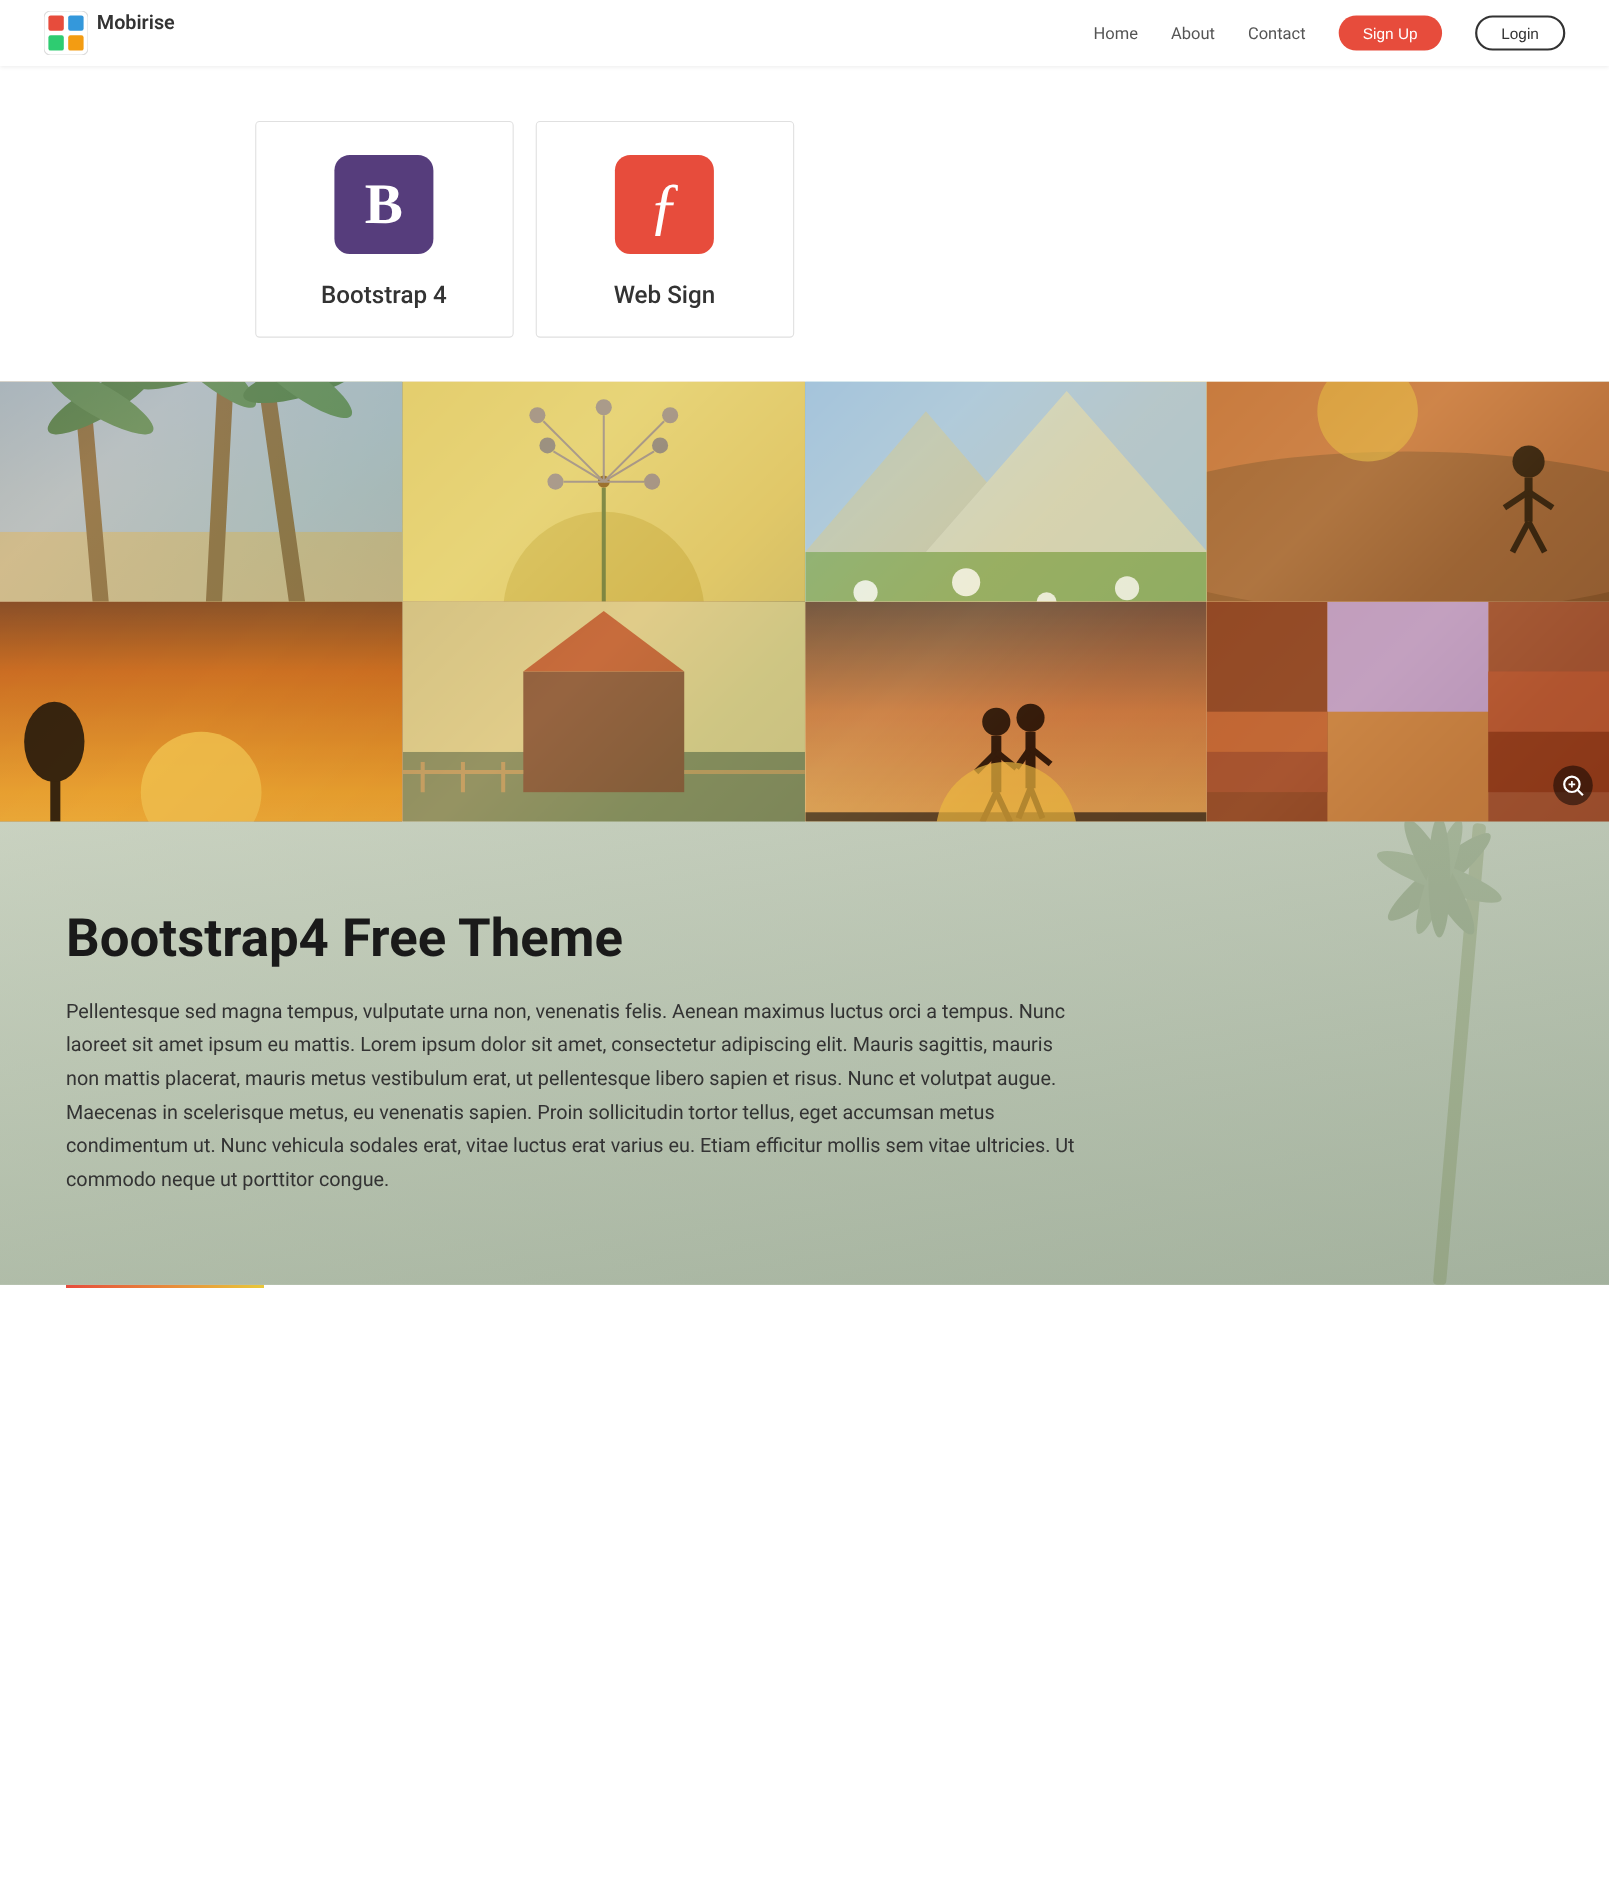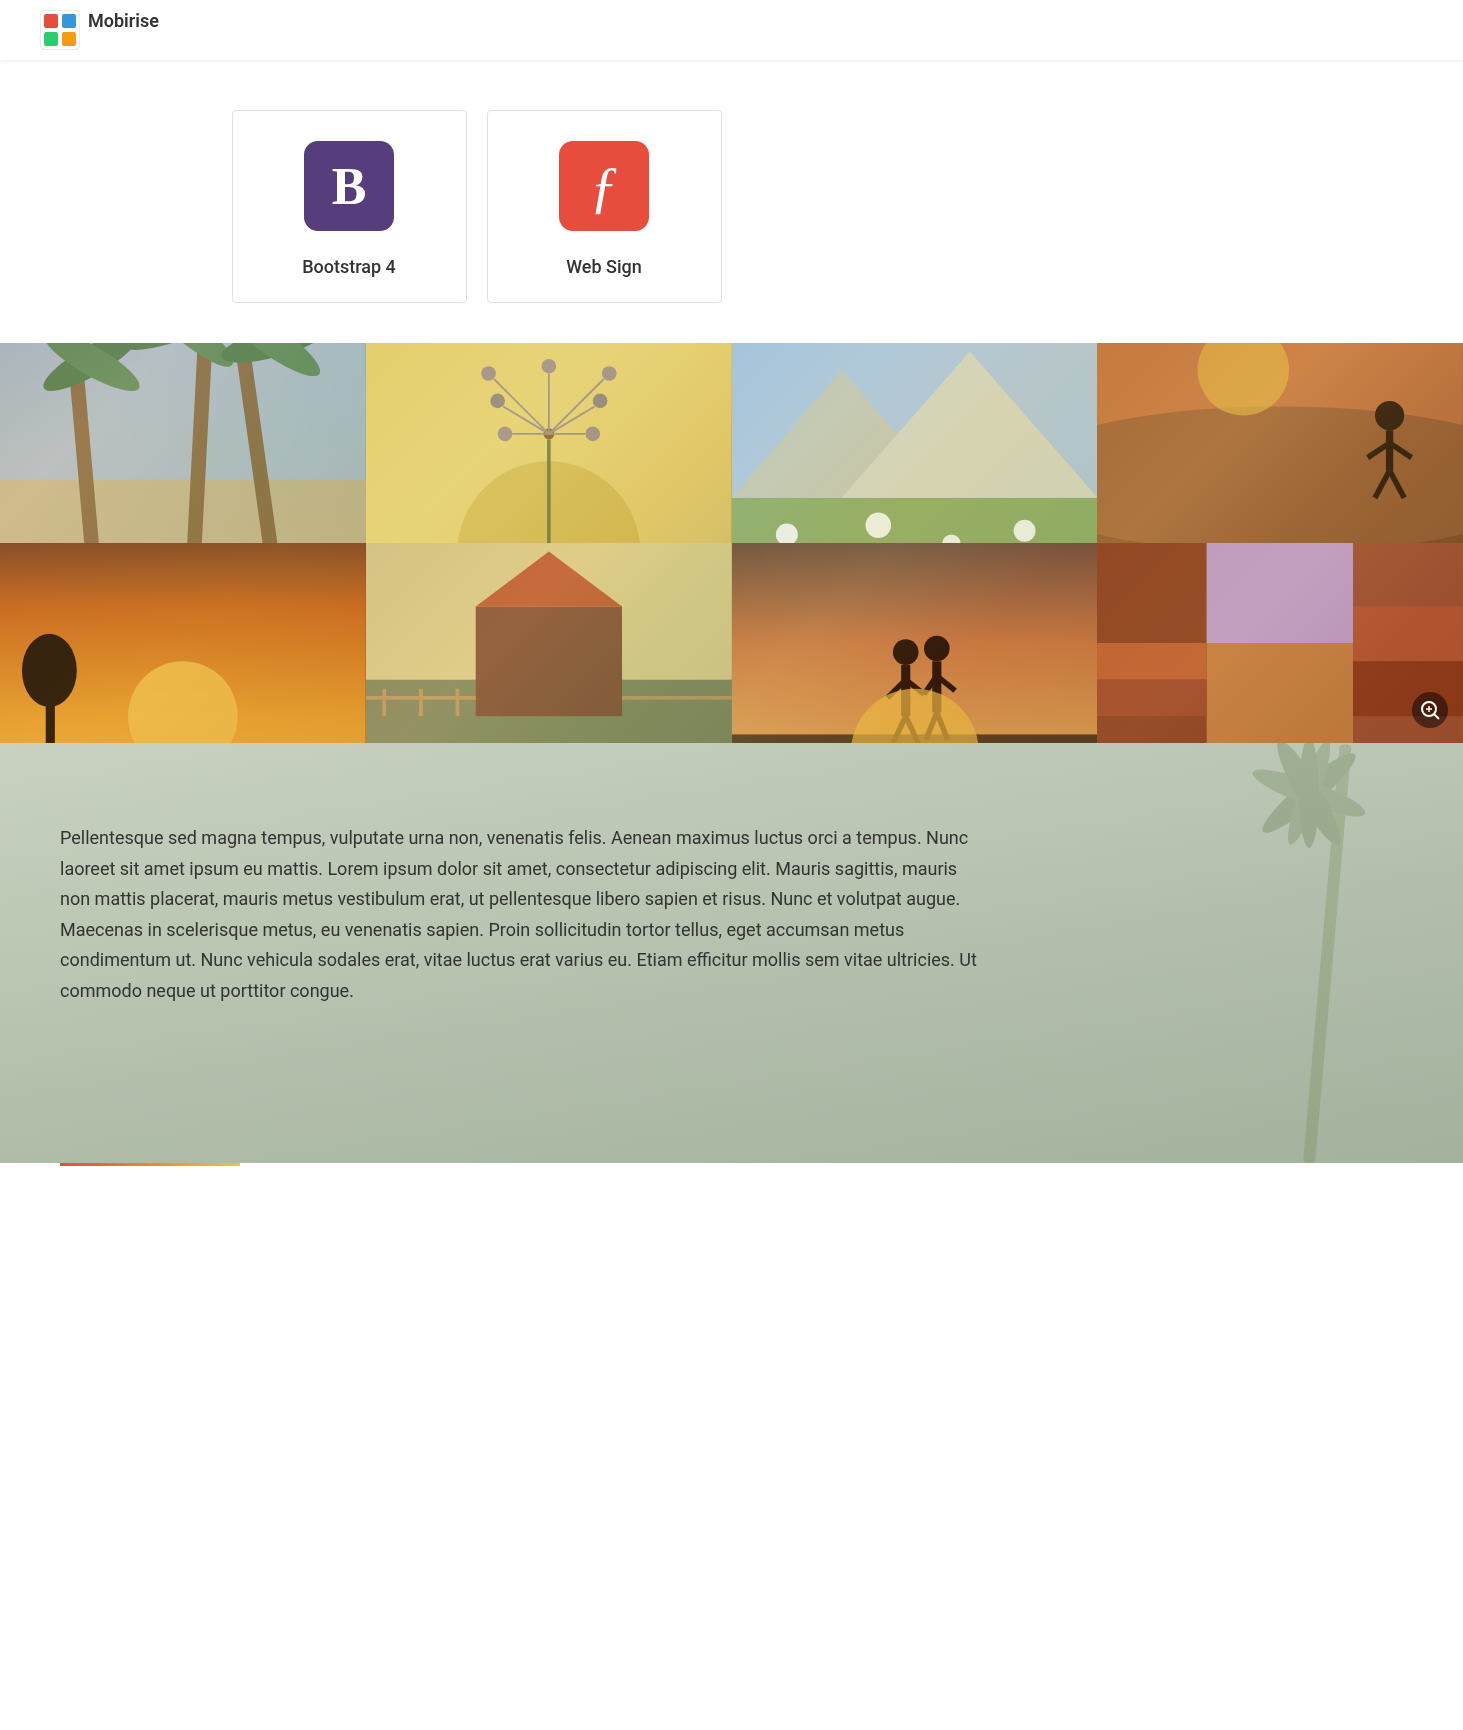--- a/index.html
+++ b/index.html
@@ -99,21 +99,21 @@
     .icon-bootstrap { background: #563d7c; }
     .icon-responsive {
       background: #fff;
       border: 2px solid #e0e0e0;
       color: #e8833a;
     }
     .icon-webfonts { background: #e74c3c; }
     .icon-unlimited { background: #2cb5a0; }
 
     .feature-title {
-      font-size: 18px;
+      font-size: 22px;
       font-weight: 500;
       color: #333;
       margin-top: 5px;
     }
 
     
     .b-icon {
       font-family: Georgia, serif;
       font-size: 52px;
       font-weight: 700;
@@ -258,20 +258,27 @@
   <a class="navbar-brand" href="#">
     <svg class="navbar-logo" viewBox="0 0 40 40">
       <rect width="40" height="40" rx="6" fill="#fff" stroke="#ddd" stroke-width="1"></rect>
       <rect x="4" y="4" width="14" height="14" rx="2" fill="#e74c3c"></rect>
       <rect x="22" y="4" width="14" height="14" rx="2" fill="#3498db"></rect>
       <rect x="4" y="22" width="14" height="14" rx="2" fill="#2ecc71"></rect>
       <rect x="22" y="22" width="14" height="14" rx="2" fill="#f39c12"></rect>
     </svg>
     <span class="navbar-brand-text">Mobirise</span>
   </a>
+  <div class="navbar-nav">
+    <a class="nav-link" href="#">Home</a>
+    <a class="nav-link" href="#">About</a>
+    <a class="nav-link" href="#">Contact</a>
+    <button class="btn-signup">Sign Up</button>
+    <button class="btn-login">Login</button>
+  </div>
 </nav>
 
 <section class="features-section">
   <div class="features-grid">
 
     <div class="feature-card">
       <div class="feature-icon icon-bootstrap">
         <span class="b-icon">B</span>
       </div>
       <span class="feature-title">Bootstrap 4</span>
@@ -464,17 +471,18 @@
   <svg style="position:absolute;right:0;bottom:0;height:100%;opacity:0.25;" viewBox="0 0 300 420">
     <rect x="140" y="0" width="12" height="420" rx="4" fill="#6b8040" transform="rotate(5,146,420)"></rect>
 
     <ellipse cx="146" cy="50" rx="60" ry="12" fill="#4a6830" transform="rotate(-40,146,50)"></ellipse>
     <ellipse cx="146" cy="50" rx="60" ry="12" fill="#5a7840" transform="rotate(20,146,50)"></ellipse>
     <ellipse cx="146" cy="50" rx="60" ry="12" fill="#4a6830" transform="rotate(60,146,50)"></ellipse>
     <ellipse cx="146" cy="50" rx="55" ry="10" fill="#5a7840" transform="rotate(-70,146,50)"></ellipse>
     <ellipse cx="146" cy="50" rx="55" ry="10" fill="#4a6830" transform="rotate(90,146,50)"></ellipse>
   </svg>
   <div class="content-inner">
+    <h2 class="content-heading">Bootstrap4 Free Theme</h2>
     <p class="content-body">Pellentesque sed magna tempus, vulputate urna non, venenatis felis. Aenean maximus luctus orci a tempus. Nunc laoreet sit amet ipsum eu mattis. Lorem ipsum dolor sit amet, consectetur adipiscing elit. Mauris sagittis, mauris non mattis placerat, mauris metus vestibulum erat, ut pellentesque libero sapien et risus. Nunc et volutpat augue. Maecenas in scelerisque metus, eu venenatis sapien. Proin sollicitudin tortor tellus, eget accumsan metus condimentum ut. Nunc vehicula sodales erat, vitae luctus erat varius eu. Etiam efficitur mollis sem vitae ultricies. Ut commodo neque ut porttitor congue.</p>
   </div>
 </section>
 
 <div class="bottom-divider"></div>
 
 </body></html>

